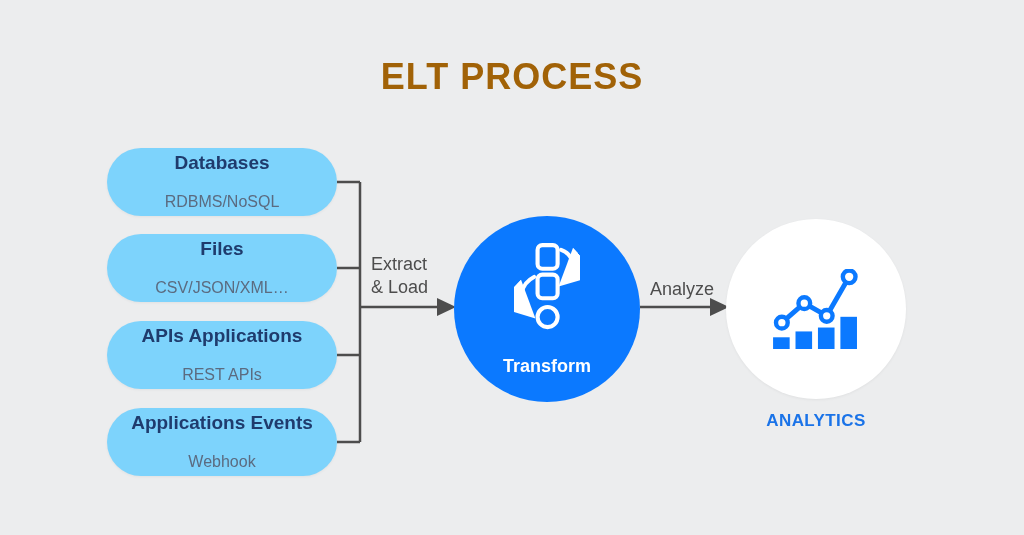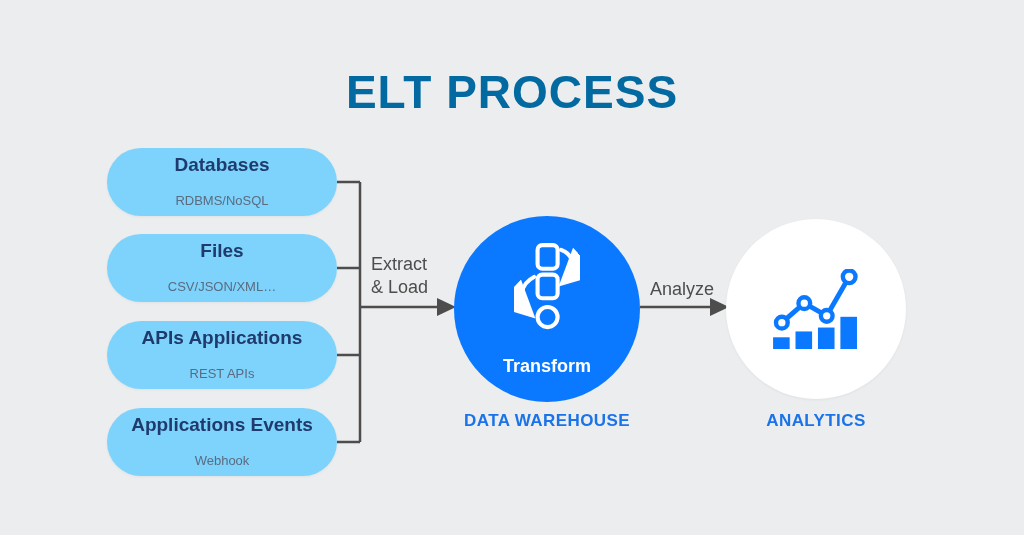--- a/index.html
+++ b/index.html
@@ -6,35 +6,34 @@
   .canvas{
     position:relative;
     width:1024px;height:535px;
     background:#ECEDEE;
     font-family:"Liberation Sans","DejaVu Sans",sans-serif;
     overflow:hidden;
   }
   .page-title{
     position:absolute;top:56px;left:0;width:1024px;
     text-align:center;
-    font-size:46px;font-weight:800;letter-spacing:1px;
-    color:#0369a1;
-    margin-top:9px;
+    font-size:36px;font-weight:800;letter-spacing:1px;
+    color:#a16207;
   }
   .pill{
     position:absolute;left:107px;width:230px;height:68px;
     background:#7dd3fc;border-radius:34px;
     display:flex;flex-direction:column;align-items:center;justify-content:center;
     box-shadow:0 1px 3px rgba(0,0,0,0.05);
   }
   .pill .pill-title{
     font-size:19px;font-weight:bold;color:#1F3B6D;line-height:1.2;
   }
   .pill .pill-sub{
-    font-size:13px;color:#5B6B80;line-height:1.3;margin-top:17px;
+    font-size:16px;color:#5B6B80;line-height:1.3;margin-top:17px;
   }
   .pill1{top:148px;} .pill2{top:234px;} .pill3{top:321px;} .pill4{top:408px;}
   .connector-svg{
     position:absolute;top:0;left:0;width:1024px;height:535px;
     pointer-events:none;
   }
   .flow-label{
     position:absolute;color:#4D4D4D;font-size:18px;line-height:23px;
   }
   .extract-label{left:371px;top:253px;text-align:left;}
@@ -114,21 +113,20 @@
       <g fill="none" stroke="#FFFFFF" stroke-width="7" stroke-linecap="round">
         <rect x="40" y="4" width="34" height="40" rx="8"></rect>
         <rect x="40" y="54" width="34" height="40" rx="8"></rect>
         <circle cx="57" cy="126" r="17"></circle>
         <path d="M 80 12 C 102 20, 106 46, 91 60" marker-end="url(#wa)"></path>
         <path d="M 34 58 C 10 70, 6 100, 21 114" marker-end="url(#wa)"></path>
       </g>
     </svg>
     <div class="node-label">Transform</div>
   </div>
-  <div class="caption warehouse-caption">DATA WAREHOUSE</div>
 
   <div class="node-circle analytics-circle">
     <svg width="88" height="80" viewBox="0 0 90 82" xmlns="http://www.w3.org/2000/svg">
       <g fill="#0B79FF">
         <rect x="1" y="70" width="17" height="12"></rect>
         <rect x="24" y="64" width="17" height="18"></rect>
         <rect x="47" y="60" width="17" height="22"></rect>
         <rect x="70" y="49" width="17" height="33"></rect>
       </g>
       <polyline points="10,55 33,35 56,48 79,8" fill="none" stroke="#0B79FF" stroke-width="5" stroke-linejoin="round"></polyline>

